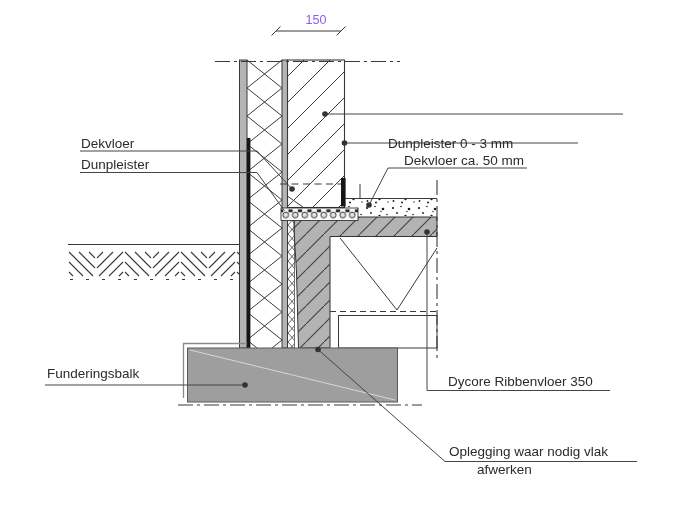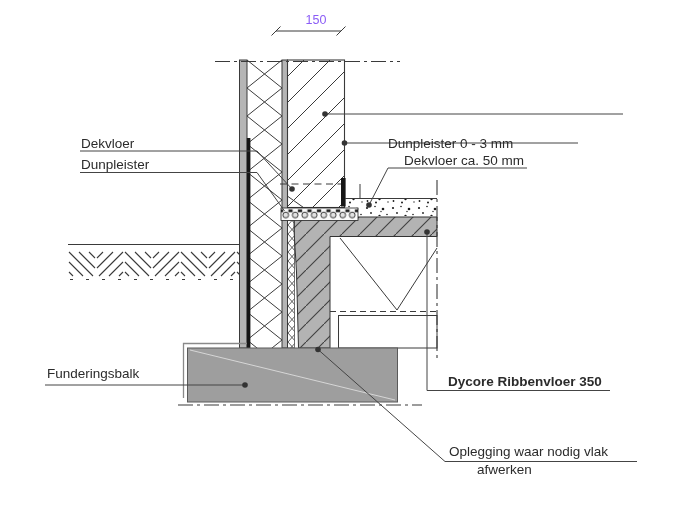--- a/index.html
+++ b/index.html
@@ -147,19 +147,19 @@
 <div class="lbl" style="left:388px;top:136px;">Dunpleister 0 - 3 mm</div>
 
 <div class="lbl" style="left:380px;top:152.5px;margin-left:24px;">Dekvloer ca. 50 mm</div>
 
 <div class="lbl" style="left:81px;top:135.5px;">Dekvloer</div>
 
 <div class="lbl" style="left:81px;top:156.5px;">Dunpleister</div>
 
 <div class="lbl" style="left:47px;top:366px;">Funderingsbalk</div>
 
-<div class="lbl" style="left:448px;top:373.5px;font-weight:bold;">Dycore Ribbenvloer 350</div>
+<div class="lbl" style="left:448px;top:373.5px;">Dycore Ribbenvloer 350</div>
 
 <div class="lbl" style="left:449px;top:443.5px;">Oplegging waar nodig vlak</div>
 
 <div class="lbl" style="left:449px;top:462px;margin-left:28px;">afwerken</div>
 
 </div>
 
 </body></html>

